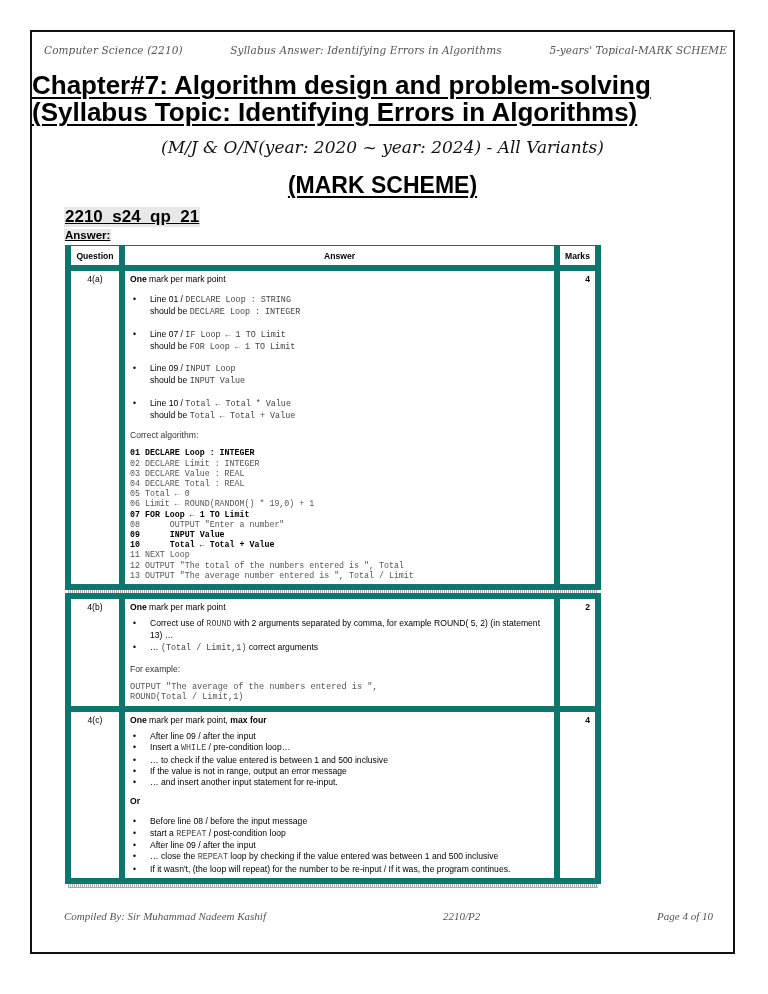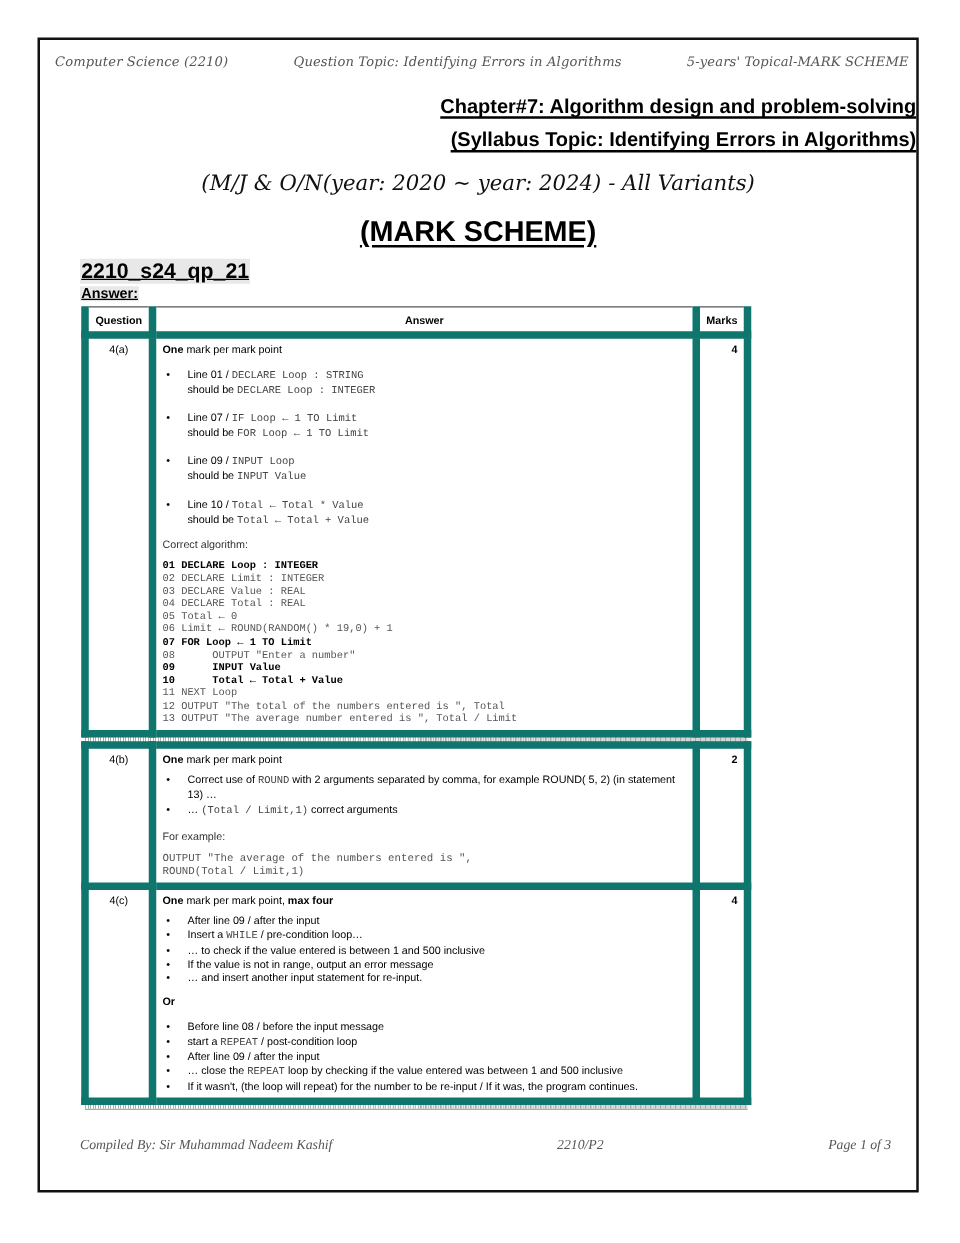--- a/index.html
+++ b/index.html
@@ -1,19 +1,19 @@
 <!DOCTYPE html>
 <html><head>
 <meta charset="utf-8">
 <style>
   html, body { margin: 0; padding: 0; background: #ffffff; }
   body { width: 768px; height: 994px; position: relative; overflow: hidden; font-family: "Liberation Sans", sans-serif; color: #000; }
   .page-frame { position: absolute; left: 30px; top: 30px; width: 705px; height: 924px; border: 2px solid #111; box-sizing: border-box; padding-left: 33px; }
   .running-header { position: absolute; left: 12px; right: 6px; top: 12px; font-family: "DejaVu Serif", serif; font-style: italic; font-size: 10.5px; color: #555; display: flex; justify-content: space-between; letter-spacing: 0.1px; }
-  .chapter-title { position: absolute; left: 0; right: 0; top: 40px; text-align: right; font-family: "Liberation Sans", sans-serif; font-weight: bold; font-size: 16px; line-height: 27px; text-decoration: underline; text-decoration-thickness: 2px; text-underline-offset: 3px; }
+  .chapter-title { position: absolute; left: 0; right: 0; top: 40px; text-align: left; font-family: "Liberation Sans", sans-serif; font-weight: bold; font-size: 26px; line-height: 27px; text-decoration: underline; text-decoration-thickness: 2px; text-underline-offset: 3px; }
   .years-line { position: absolute; left: 0; right: 0; top: 105px; text-align: center; font-family: "DejaVu Serif", serif; font-style: italic; font-size: 17px; color: #111; }
   .ms-title { position: absolute; left: 0; right: 0; top: 140px; text-align: center; font-weight: bold; font-size: 23px; text-decoration: underline; text-decoration-thickness: 2px; text-underline-offset: 3px; }
   .paper-code { position: absolute; left: 32px; top: 175px; font-weight: bold; font-size: 17px; text-decoration: underline; background: #e8e8e8; padding: 0 1px; }
   .answer-label { position: absolute; left: 32px; top: 197px; font-weight: bold; font-size: 11.5px; text-decoration: underline; background: #e8e8e8; padding: 0 1px; }
   table.ms { position: absolute; left: 33px; top: 213px; width: 536px; border-collapse: collapse; font-size: 8.6px; }
   table.ms td, table.ms th { border: 6px solid #0f766e; vertical-align: top; padding: 3px 5px; }
   table.ms th { font-weight: bold; font-size: 8.6px; padding: 4px 4px; height: 11px; vertical-align: middle; }
   table.ms tr.hdr th { border-top: 1px solid #555; }
   col.c-q { width: 54px; } col.c-m { width: 41px; }
   td.q { text-align: center; }
@@ -34,21 +34,21 @@
   .running-footer { position: absolute; left: 32px; right: 20px; top: 878px; font-family: Liberation Serif, serif; font-style: italic; font-size: 11px; color: #555; display: flex; justify-content: space-between; }
   .gray { color: #333; }
 </style>
 </head>
 <body>
 
 <div class="page-frame">
 
   <div class="running-header">
     <span>Computer Science (2210)</span>
-    <span>Question Topic: Identifying Errors in Algorithms</span>
+    <span>Syllabus Answer: Identifying Errors in Algorithms</span>
     <span>5-years' Topical-MARK SCHEME</span>
   </div>
 
   <div class="chapter-title">
     <div>Chapter#7: Algorithm design and problem-solving</div>
     <div>(Syllabus Topic: Identifying Errors in Algorithms)</div>
   </div>
 
   <div class="years-line">(M/J &amp; O/N(year: 2020 ~ year: 2024) - All Variants)</div>
   <div class="ms-title">(MARK SCHEME)</div>
@@ -140,15 +140,15 @@
 
     <tr class="break">
           <td colspan="3"></td>
         </tr>
   </tbody>
     </table>
 
   <div class="running-footer">
     <span>Compiled By: Sir Muhammad Nadeem Kashif</span>
     <span>2210/P2</span>
-    <span>Page 1 of 3</span>
+    <span>Page 4 of 10</span>
   </div>
 </div>
 
 </body></html>

